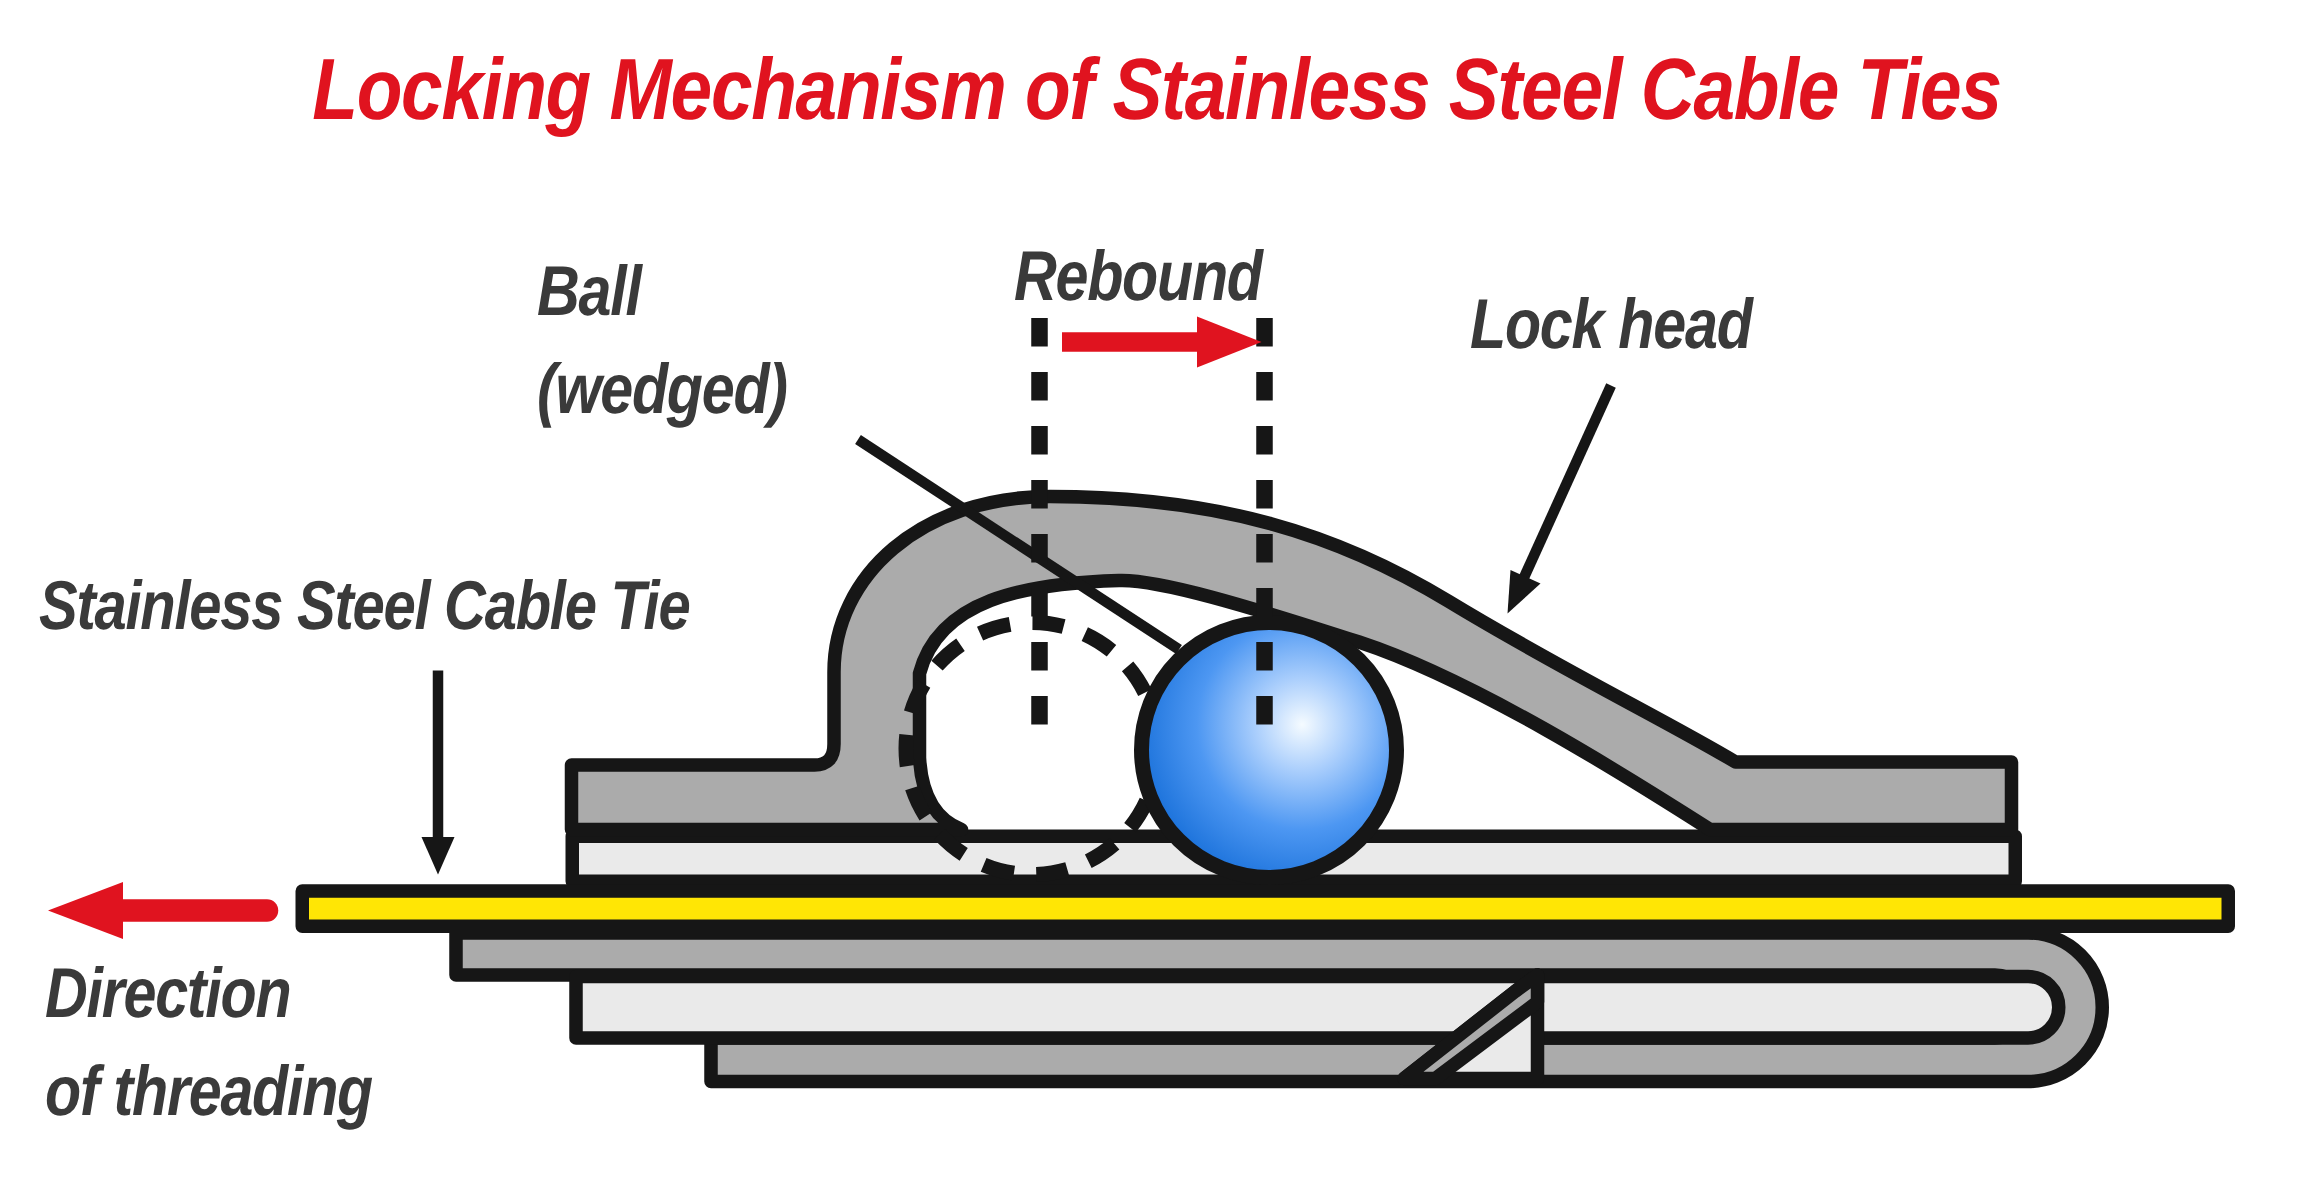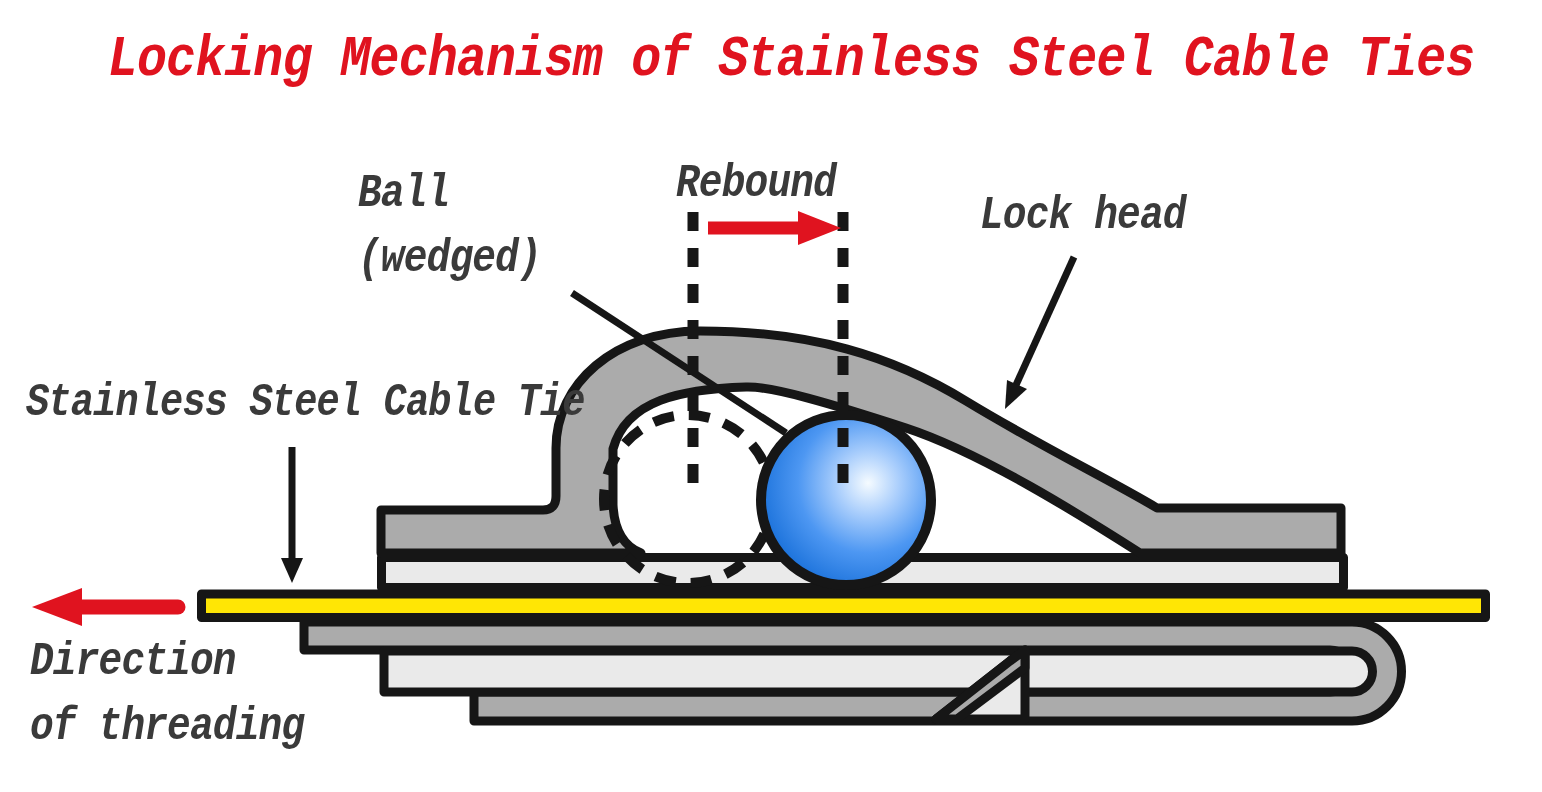--- a/index.html
+++ b/index.html
@@ -1,18 +1,18 @@
 <!DOCTYPE html>
 <html><head>
 <meta charset="utf-8">
 <style>
   html,body{margin:0;padding:0;background:#ffffff;}
   #stage{
     position:relative;width:1542px;height:792px;background:#ffffff;overflow:hidden;
-    font-family:Liberation Mono, monospace;
+    font-family:Liberation Sans, sans-serif;
   }
   #diagram-svg{position:absolute;left:0;top:0;}
   .lbl{
     position:absolute;color:#3a3a3a;font-style:italic;font-weight:bold;
     font-size:47px;line-height:1.38;white-space:nowrap;
     transform:scaleX(0.84);transform-origin:0 0;letter-spacing:-1px;
   }
   #title-label{
     left:0;top:20px;width:1542px;text-align:center;color:#e0131f;
     font-size:58px;transform:scaleX(0.86);transform-origin:50% 0;letter-spacing:-1px;

